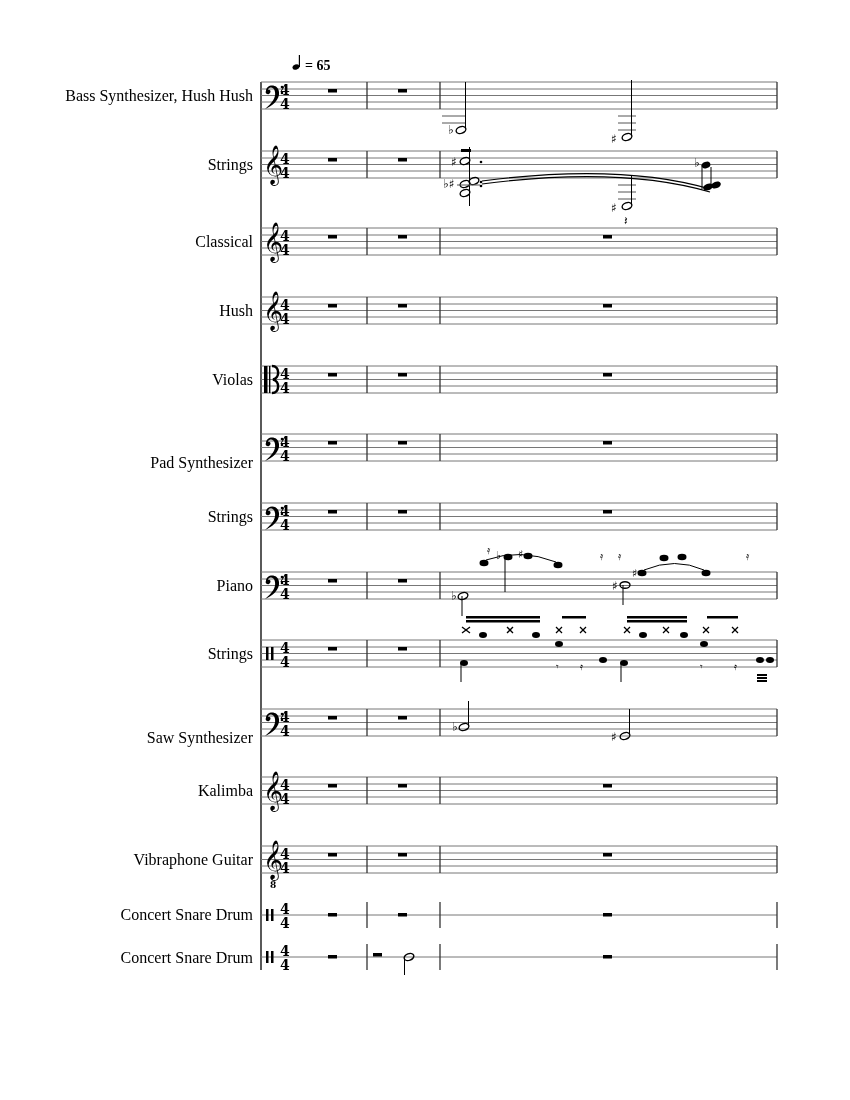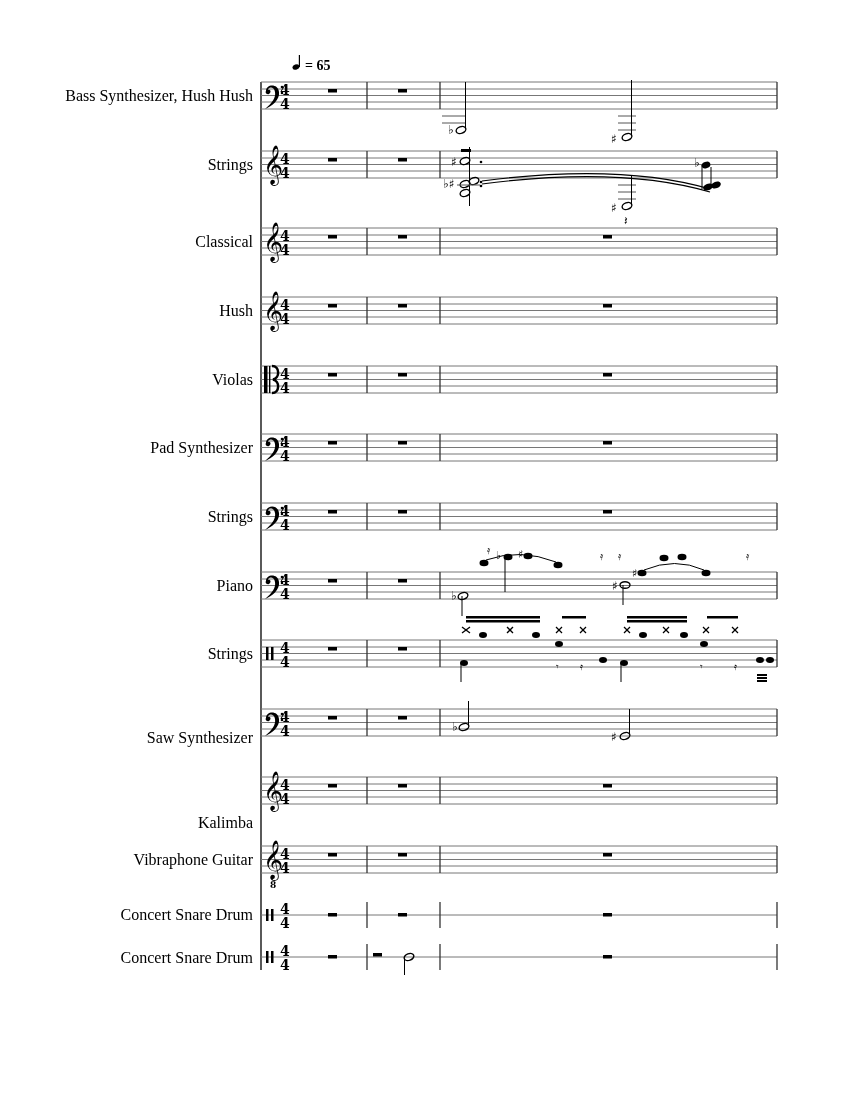--- a/index.html
+++ b/index.html
@@ -23,26 +23,26 @@
           <rect x="6.8" y="0" width="1.2" height="12" fill="#000"></rect>
         </svg>
     </span><span>= 65</span>
   </div>
 
   <div class="label" style="top:87px">Bass Synthesizer, Hush Hush</div>
   <div class="label" style="top:156px">Strings</div>
   <div class="label" style="top:233px">Classical</div>
   <div class="label" style="top:302px">Hush</div>
   <div class="label" style="top:371px">Violas</div>
-  <div class="label" style="top:439px">Pad Synthesizer</div>
+  <div class="label" style="top:454px">Pad Synthesizer</div>
   <div class="label" style="top:508px">Strings</div>
   <div class="label" style="top:577px">Piano</div>
   <div class="label" style="top:645px">Strings</div>
   <div class="label" style="top:729px">Saw Synthesizer</div>
-  <div class="label" style="top:814px">Kalimba</div>
+  <div class="label" style="top:782px">Kalimba</div>
   <div class="label" style="top:851px">Vibraphone Guitar</div>
   <div class="label" style="top:906px">Concert Snare Drum</div>
   <div class="label" style="top:949px">Concert Snare Drum</div>
 
   <svg class="score" width="850" height="1100" viewBox="0 0 850 1100">
     <defs>
       <g id="staff5">
         <line x1="261" y1="0" x2="777" y2="0" stroke="#777" stroke-width="1"></line>
         <line x1="261" y1="7" x2="777" y2="7" stroke="#777" stroke-width="1"></line>
         <line x1="261" y1="13.5" x2="777" y2="13.5" stroke="#777" stroke-width="1"></line>

